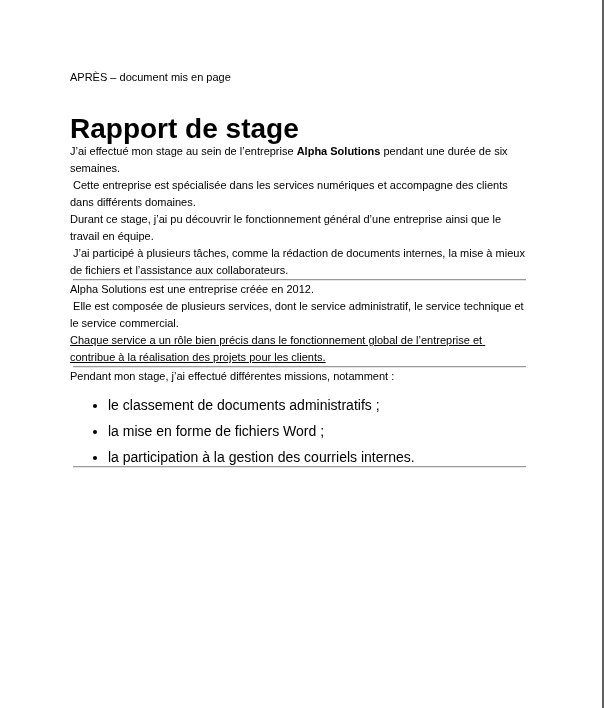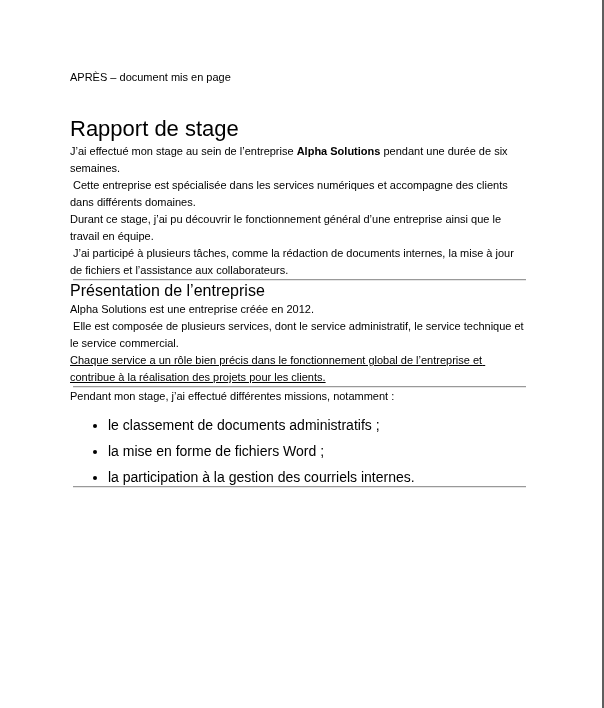--- a/index.html
+++ b/index.html
@@ -22,23 +22,23 @@
   .content {
     box-sizing: border-box;
     padding: 70px 75px 0 70px;
   }
   .meta-label {
     font-size: 11px;
     line-height: 14px;
     white-space: pre-wrap;
   }
   h1.doc-title {
-    font-size: 22px;
+    font-size: 28px;
     line-height: 28px;
-    font-weight: 400;
+    font-weight: 700;
     margin: 31px 0 0 0;
   }
   h2.section-heading {
     font-size: 16px;
     line-height: 20px;
     font-weight: 400;
     margin: 0;
   }
   p.body-text {
     font-size: 11px;
@@ -85,25 +85,24 @@
   <div class="content">
 
     <div class="meta-label">APRÈS – document mis en page</div>
 
     <h1 class="doc-title">Rapport de stage</h1>
 
     <p class="body-text mt-p1"><span>J’ai effectué mon stage au sein de l’entreprise </span><strong>Alpha Solutions</strong><span> pendant une durée de six semaines.
  Cette entreprise est spécialisée dans les services numériques et accompagne des clients dans différents domaines.</span></p>
 
     <p class="body-text mt-p2">Durant ce stage, j’ai pu découvrir le fonctionnement général d’une entreprise ainsi que le travail en équipe.
- J’ai participé à plusieurs tâches, comme la rédaction de documents internes, la mise à jour de fichiers et l’assistance aux collaborateurs.</p>
+ J’ai participé à plusieurs tâches, comme la rédaction de documents internes, la mise à mieux de fichiers et l’assistance aux collaborateurs.</p>
 
     <hr class="section-divider mt-rule1">
 
-    <h2 class="section-heading mt-head1">Présentation de l’entreprise</h2>
 
     <p class="body-text mt-p3">Alpha Solutions est une entreprise créée en 2012.
  Elle est composée de plusieurs services, dont le service administratif, le service technique et le service commercial.</p>
 
     <p class="body-text mt-p4">Chaque service a un rôle bien précis dans le fonctionnement global de l’entreprise et contribue à la réalisation des projets pour les clients.</p>
 
     <hr class="section-divider mt-rule2">
 
 
     <p class="body-text mt-mintro">Pendant mon stage, j’ai effectué différentes missions, notamment :</p>

